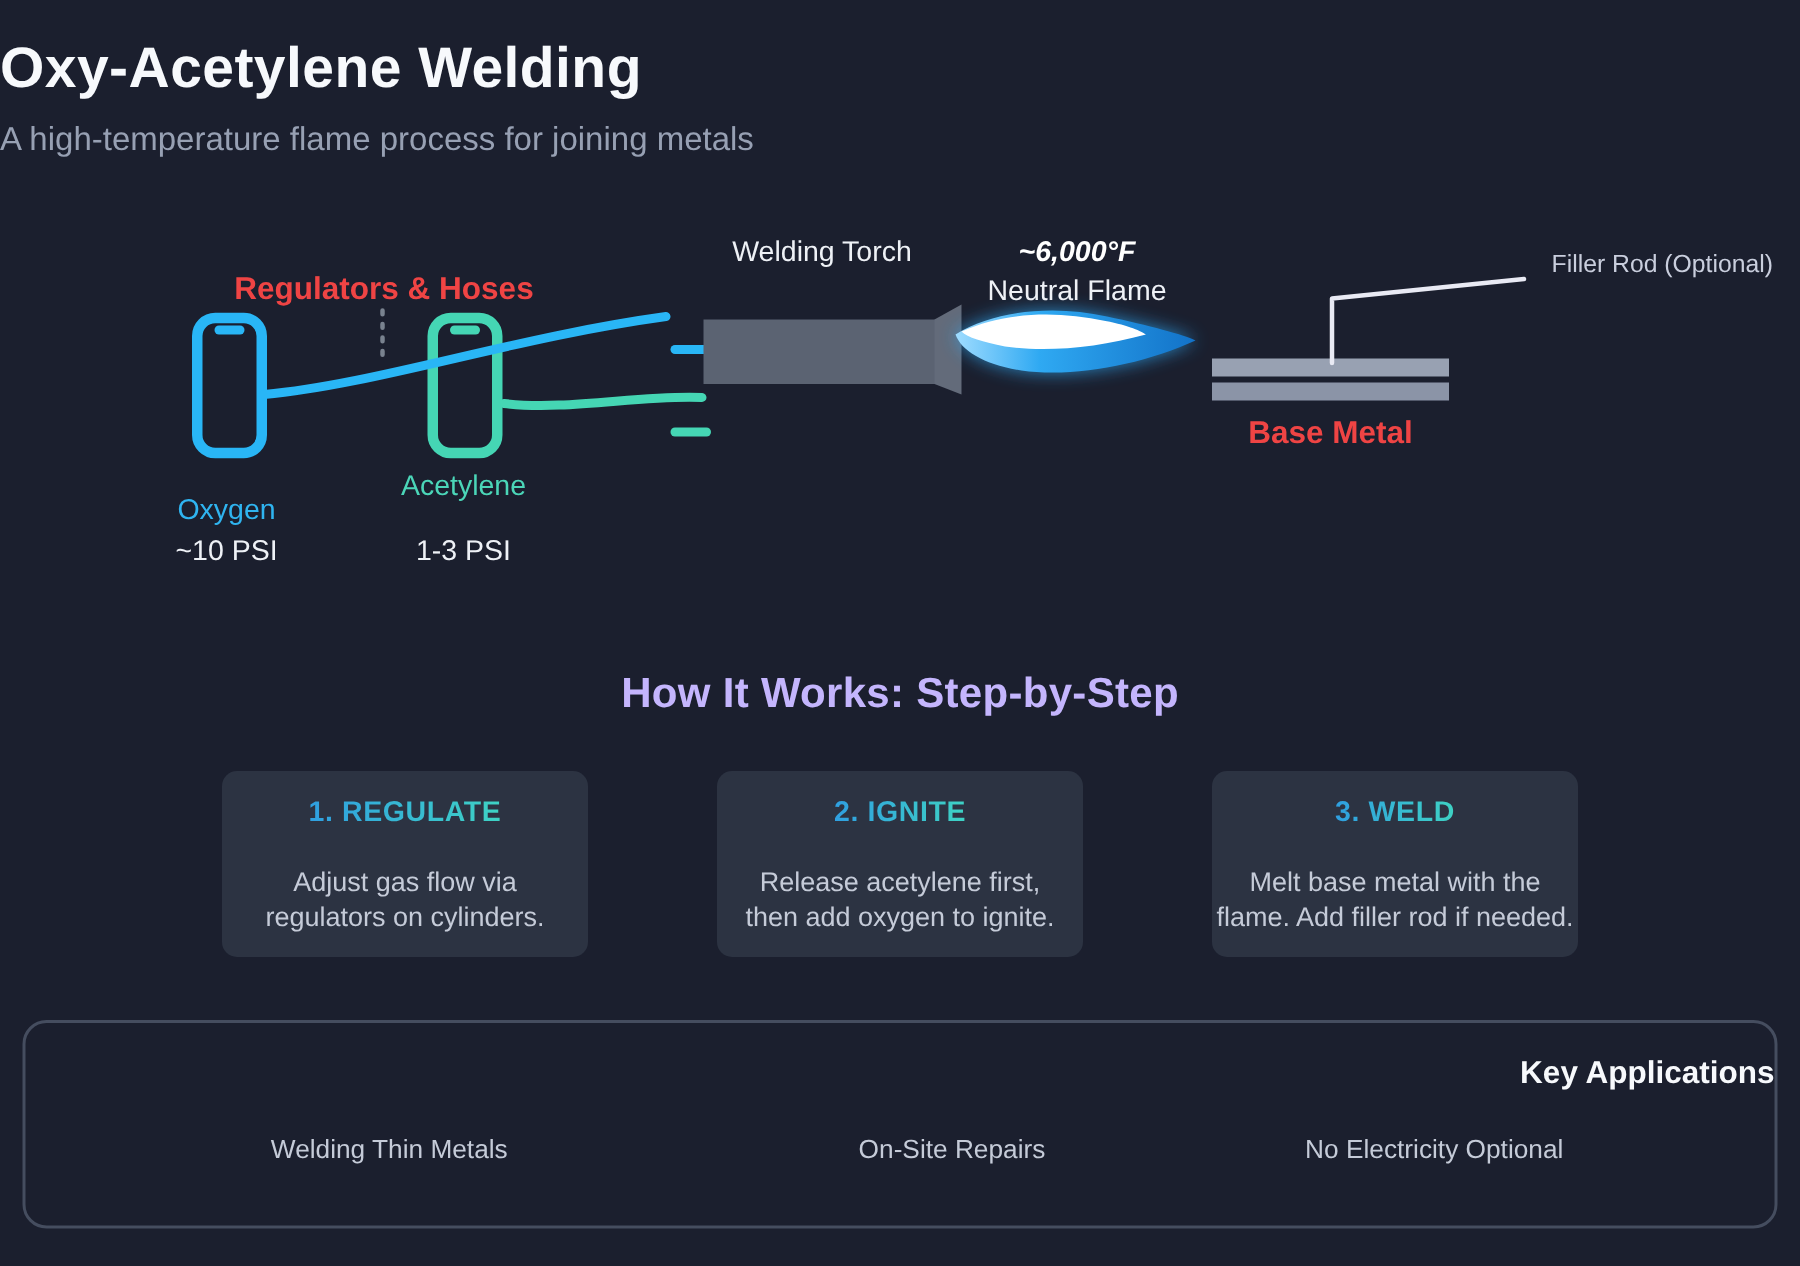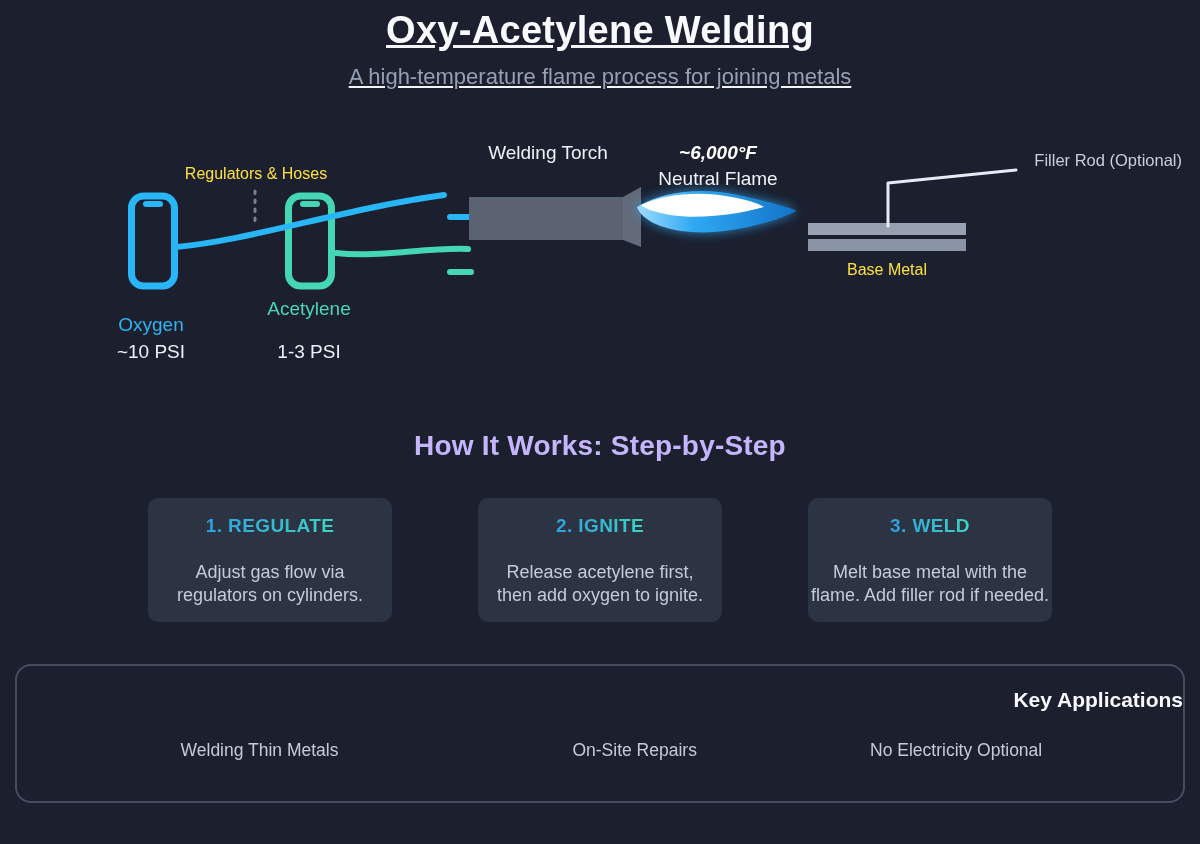--- a/index.html
+++ b/index.html
@@ -4,33 +4,33 @@
 <style>
   html,body{margin:0;padding:0;}
   body{
     width:1200px;height:844px;
     background:#1b1f2e;
     font-family:"Liberation Sans", sans-serif;
     color:#f2f4f8;
     overflow:hidden;
   }
   
-  .header{text-align:center;padding-top:8px;text-decoration:underline;}
+  .header{padding-top:24px;}
   .page-title{
     font-size:38px;font-weight:700;color:#f7f9fc;letter-spacing:.3px;line-height:1.2;
   }
   .page-subtitle{
     margin-top:10px;font-size:22px;color:#97a0b3;font-weight:400;
   }
   
   .diagram{position:relative;width:1200px;height:320px;margin-top:0;}
   .diagram svg{position:absolute;left:0;top:0;}
   .dlabel{position:absolute;white-space:pre;line-height:1.2;}
   .center{transform:translateX(-50%);text-align:center;}
-  .lbl-muted{font-size:16px;color:#fde047;}
+  .lbl-muted{font-size:21px;color:#ef4444;font-weight:bold;}
   .lbl-light{font-size:16.5px;color:#c9cedd;}
   .lbl-white{font-size:19px;color:#eef1f6;}
   .lbl-bold{font-size:19px;color:#ffffff;font-weight:700;}
   .lbl-oxy{font-size:19px;color:#2fb4f0;font-weight:500;}
   .lbl-acet{font-size:19px;color:#4bd6b8;font-weight:500;}
   .lbl-psi{font-size:19px;color:#eef1f6;font-weight:500;margin-top:17px;}
   
   .steps-heading{
     margin-top:20px;text-align:center;
     font-size:28px;font-weight:700;color:#c4b5fd;letter-spacing:.2px;

